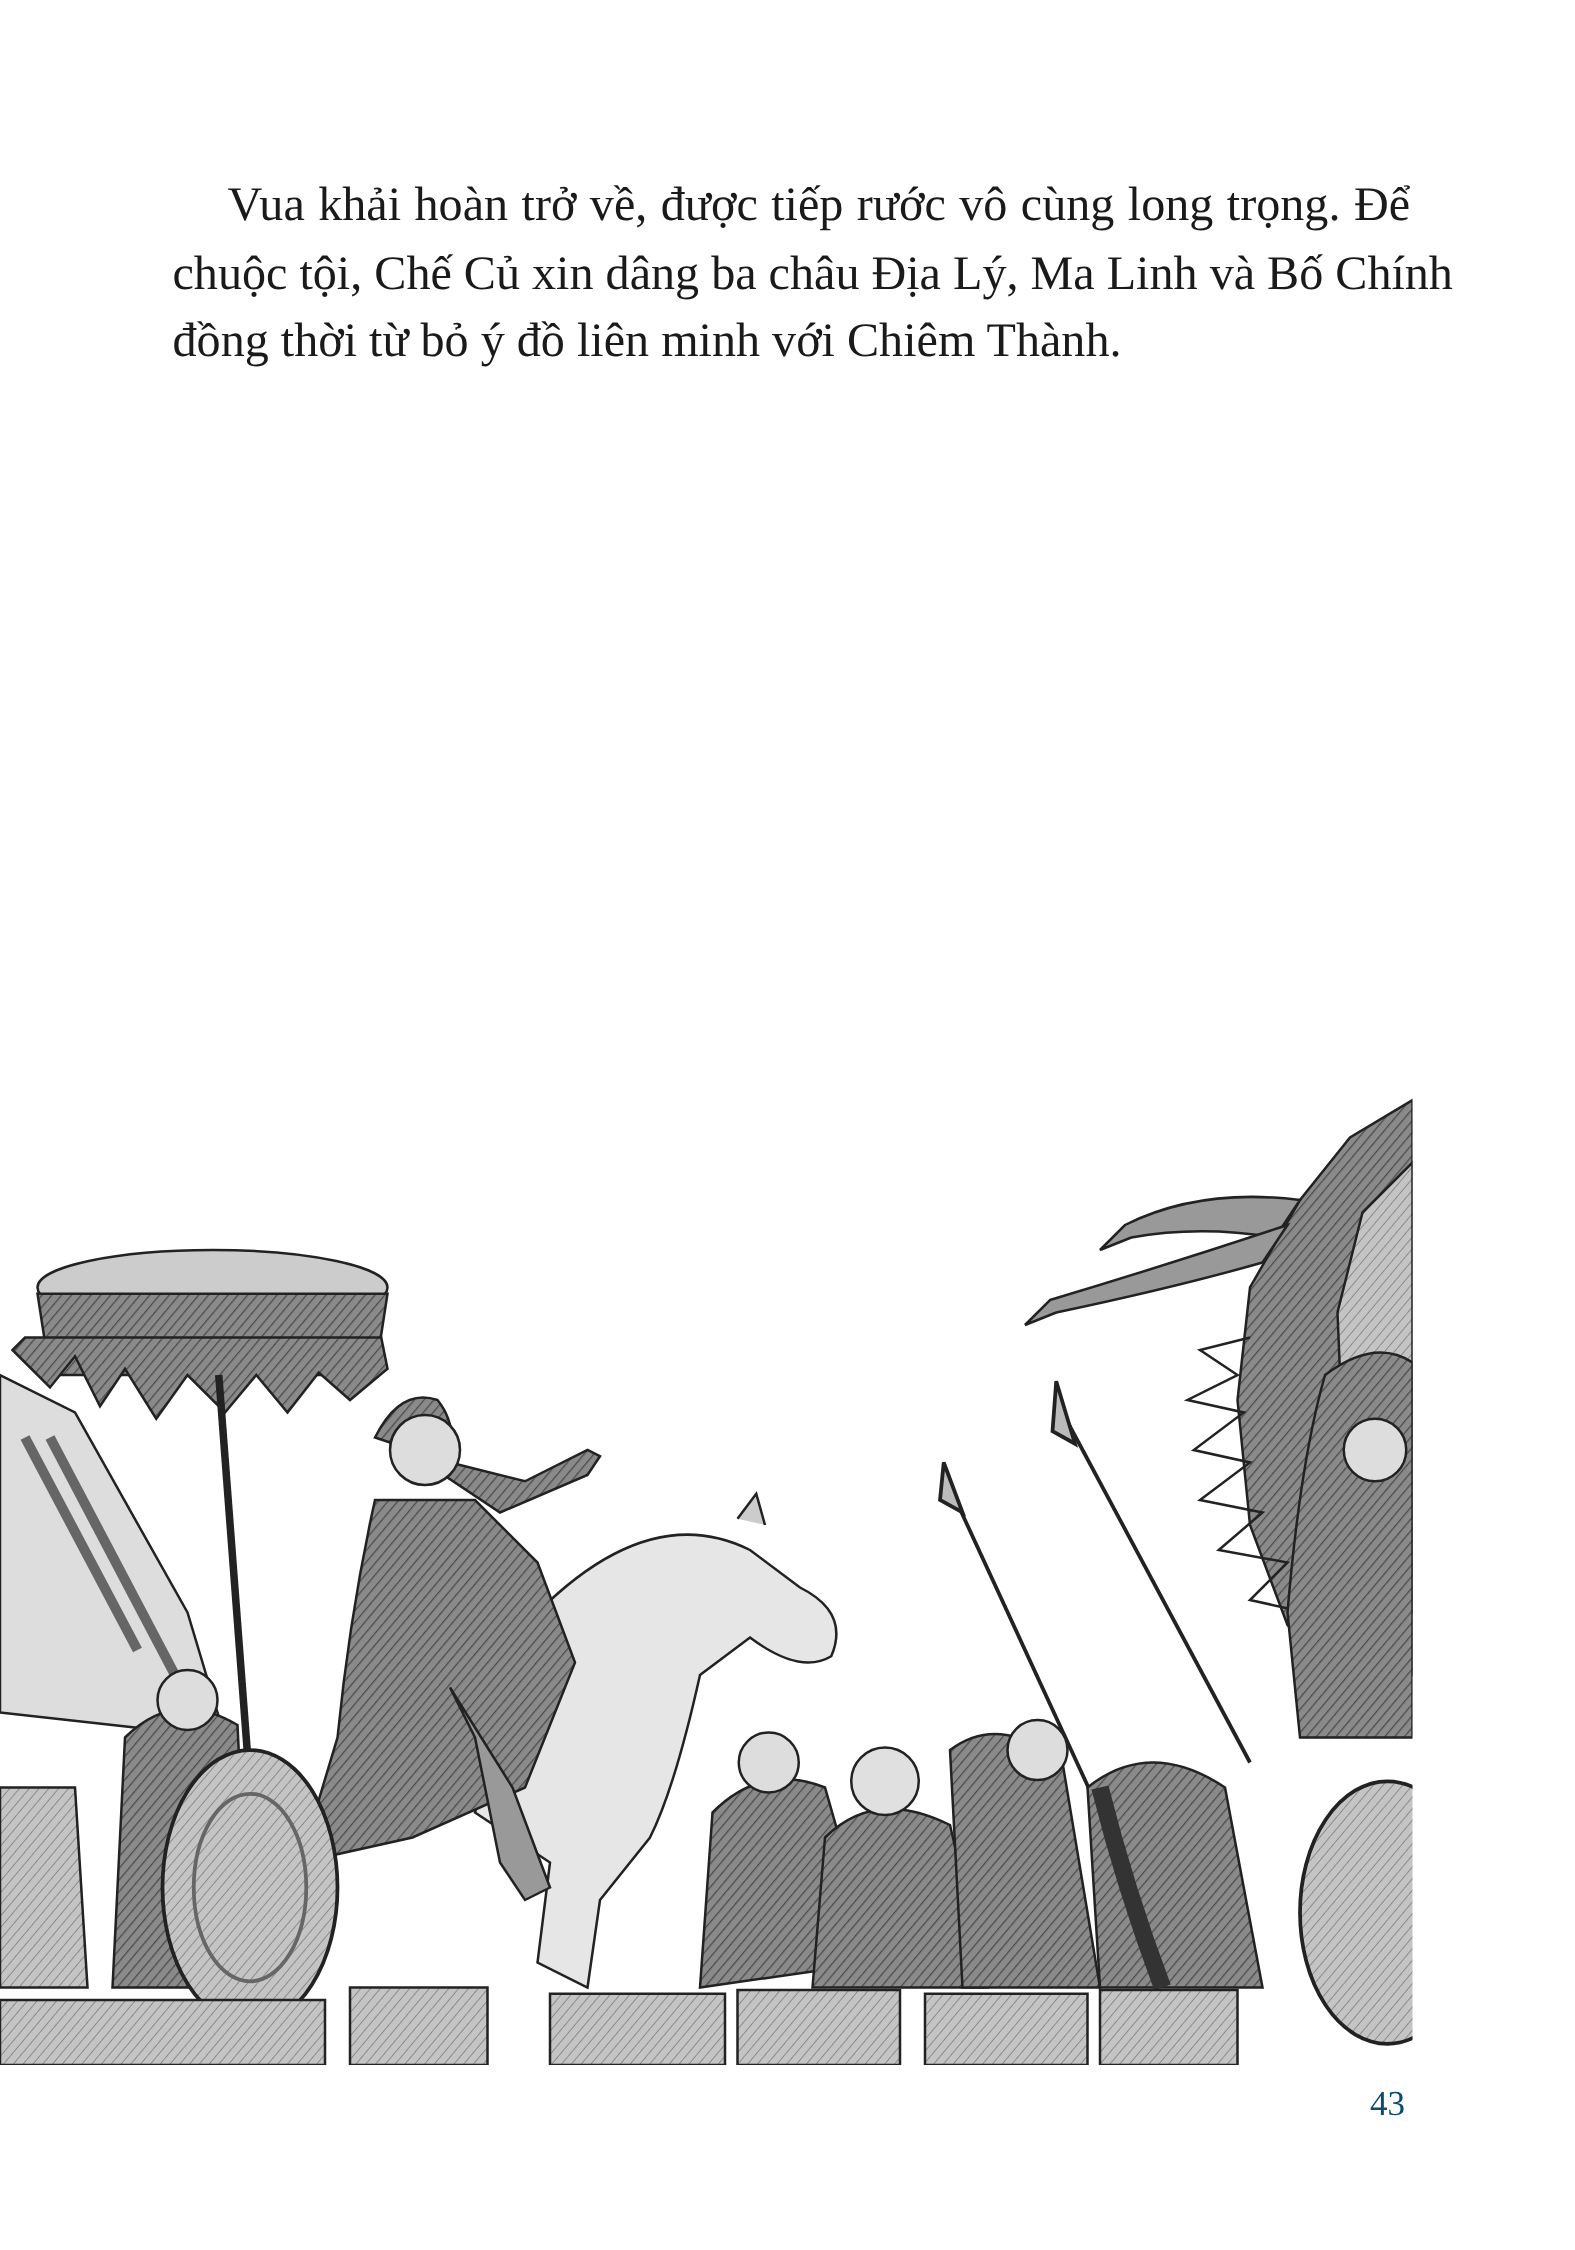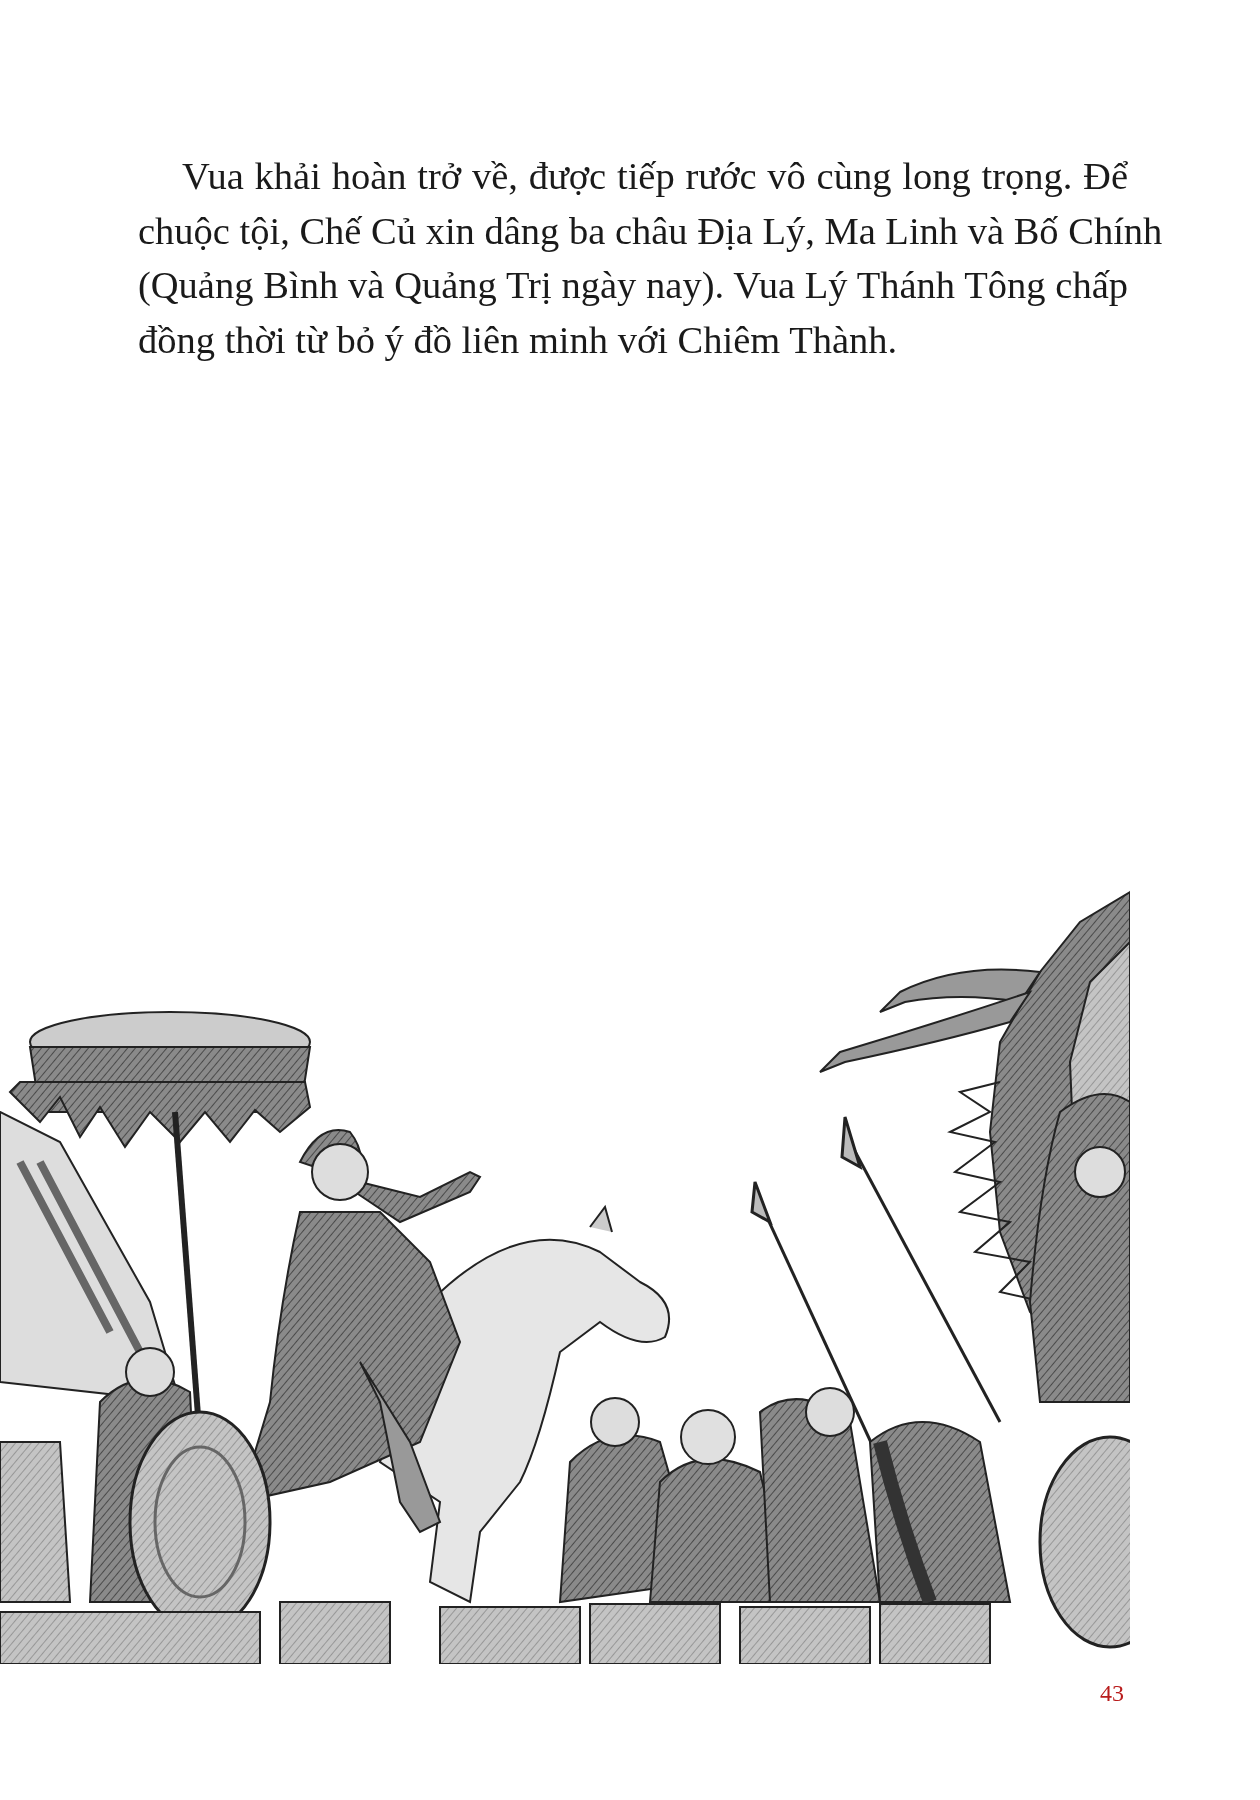--- a/index.html
+++ b/index.html
@@ -1,42 +1,41 @@
 <!DOCTYPE html>
 <html><head>
 <meta charset="utf-8">
 <style>
   html, body { margin: 0; padding: 0; background: #ffffff; }
   body { width: 1260px; height: 1800px; position: relative; overflow: hidden; }
-  .page { position: absolute; left: 0; top: 12px; width: 1260px; height: 1788px; background: #fff; }
+  .page { position: absolute; left: 0; top: 0; width: 1260px; height: 1788px; background: #fff; }
   .text-block {
     position: absolute; left: 138px; top: 137px; width: 990px;
     font-family: "Liberation Serif", "DejaVu Serif", serif;
     font-size: 38.5px; line-height: 54.5px; color: #1a1a1a;
     text-align: justify;
   }
   .para-line { display: block; text-align: justify; text-align-last: justify; white-space: nowrap; }
   .para-line.first { padding-left: 44px; }
   .para-line.last { text-align-last: left; }
   .illustration { position: absolute; left: 0; top: 870px; width: 1130px; height: 782px; }
   .page-number {
     position: absolute; right: 136px; top: 1668px;
     font-family: "Liberation Serif", "DejaVu Serif", serif;
-    font-size: 24px; color: #b91c1c;
+    font-size: 28px; color: #0c4a6e;
   }
 </style>
 </head>
 <body>
 
 <div class="page">
 
   <div class="text-block">
     <span class="para-line first">Vua khải hoàn trở về, được tiếp rước vô cùng long trọng. Để</span>
     <span class="para-line">chuộc tội, Chế Củ xin dâng ba châu Địa Lý, Ma Linh và Bố Chính</span>
-    <span class="para-line">(Quảng Bình và Quảng Trị ngày nay). Vua Lý Thánh Tông chấp</span>
     <span class="para-line last">đồng thời từ bỏ ý đồ liên minh với Chiêm Thành.</span>
   </div>
 
   <svg class="illustration" viewBox="0 0 1130 782" xmlns="http://www.w3.org/2000/svg">
     <defs>
       <pattern id="hatch" width="6" height="6" patternUnits="userSpaceOnUse" patternTransform="rotate(40)">
         <rect width="6" height="6" fill="#8a8a8a"></rect>
         <line x1="0" y1="0" x2="0" y2="6" stroke="#4a4a4a" stroke-width="2"></line>
       </pattern>
       <pattern id="hatchLight" width="6" height="6" patternUnits="userSpaceOnUse" patternTransform="rotate(40)">

